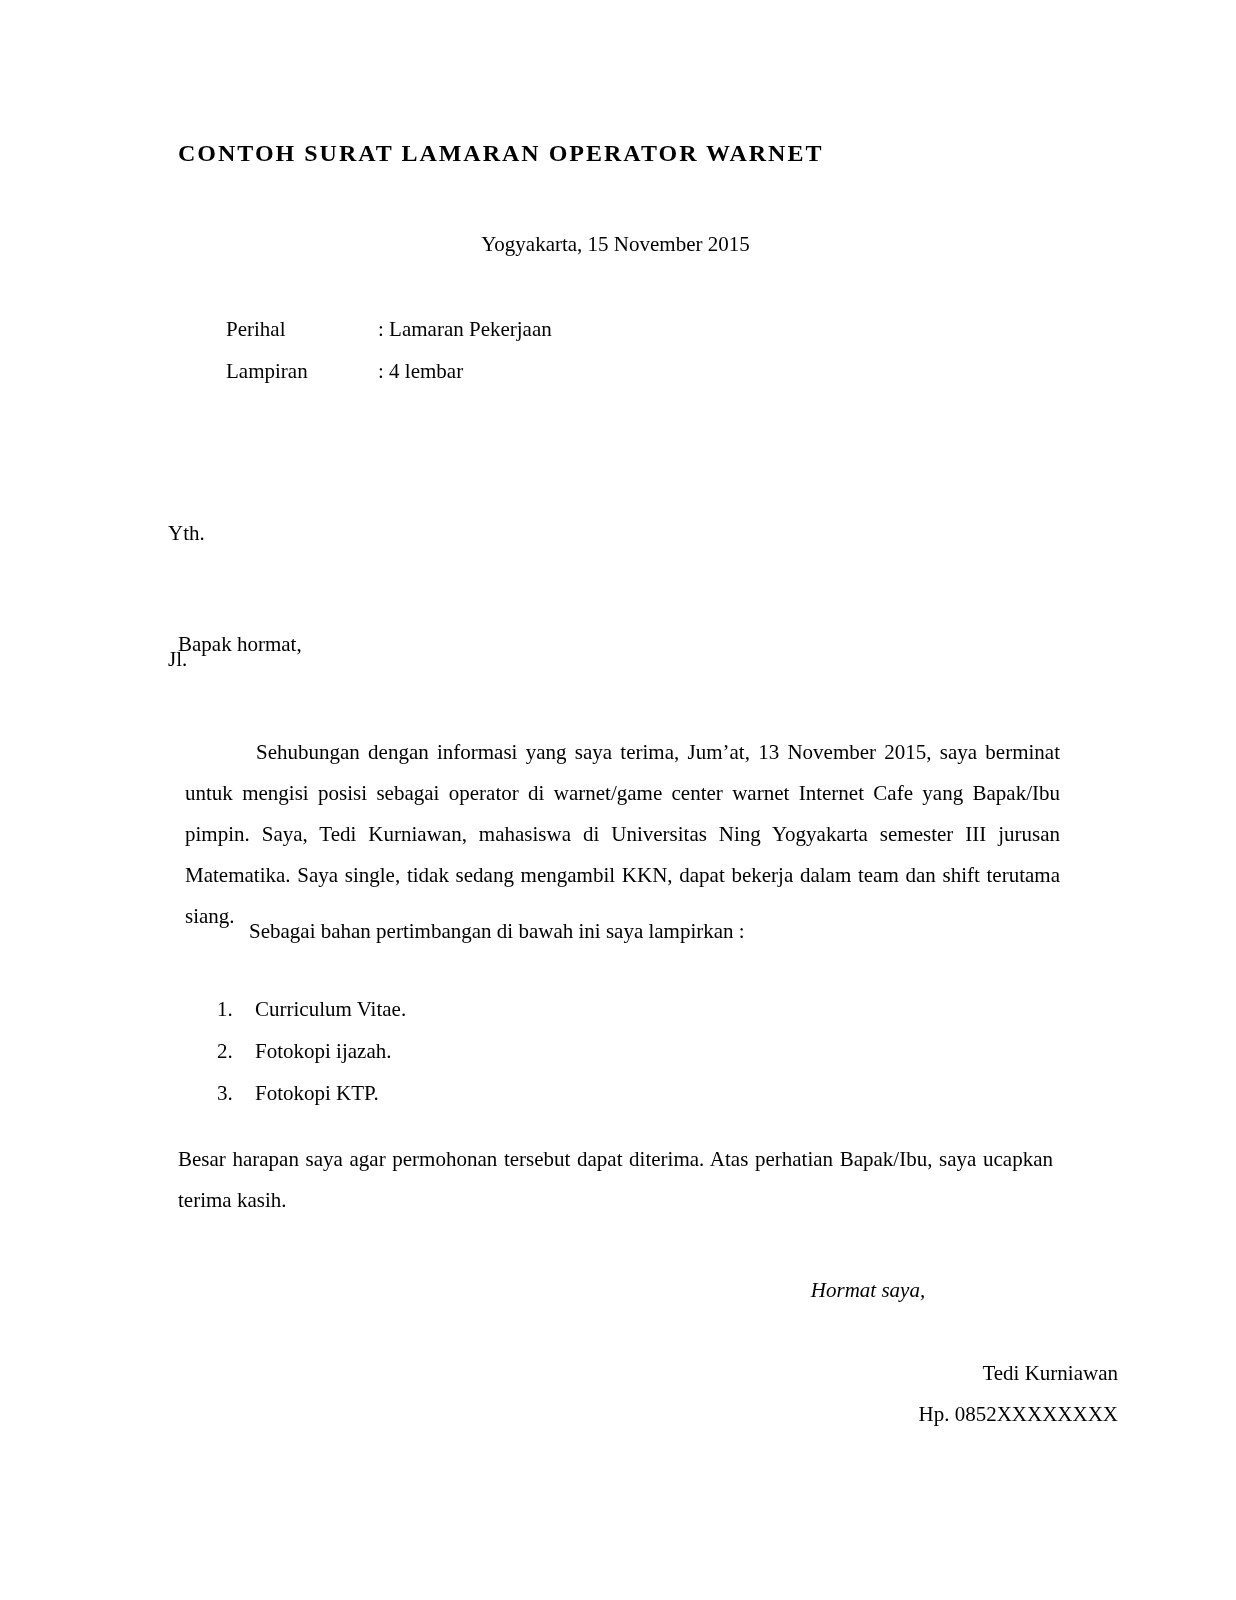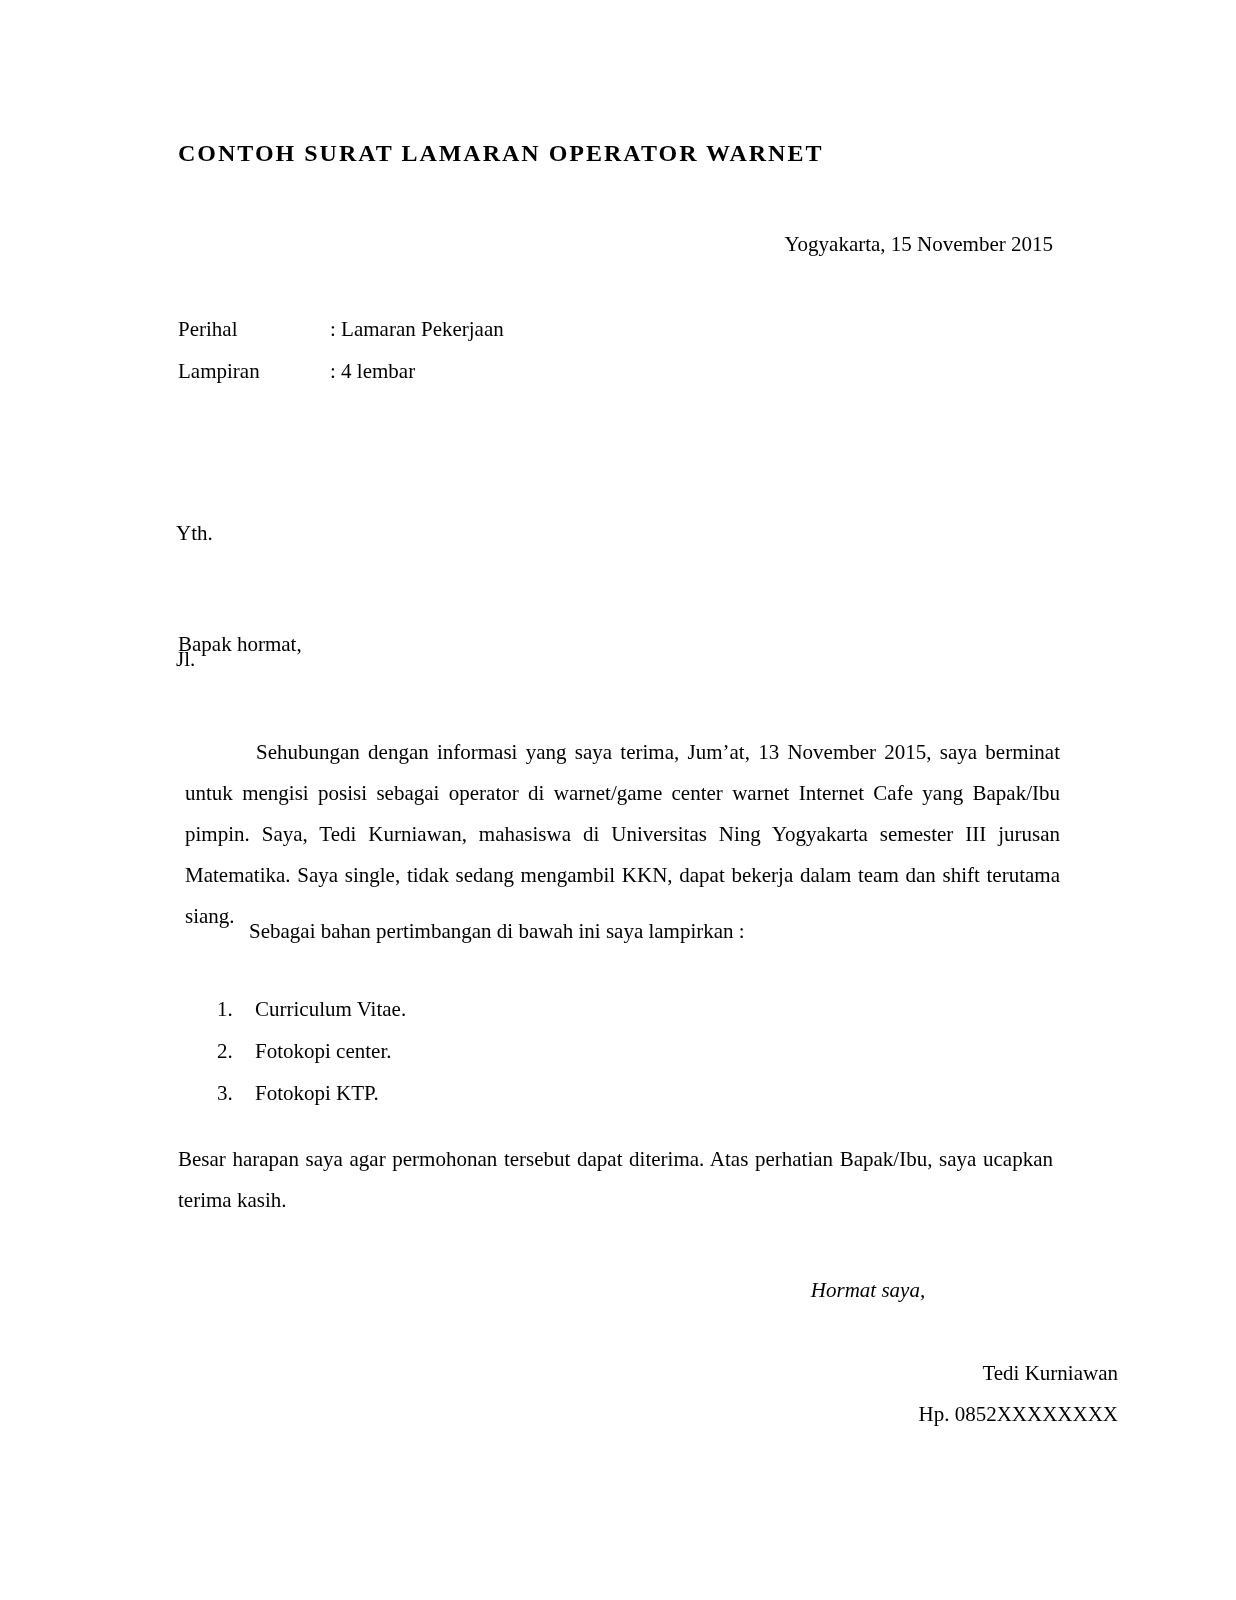--- a/index.html
+++ b/index.html
@@ -25,32 +25,32 @@
     font-size: 24px;
     font-weight: bold;
     letter-spacing: 2px;
     line-height: 30px;
     white-space: nowrap;
   }
   .dateline {
     left: 178px;
     right: 183px;
     top: 223px;
-    text-align: right;
+    text-align: center;
     line-height: 42px;
   }
   .meta {
     left: 178px;
     top: 308px;
     line-height: 42px;
   }
-  .meta-row { display: flex; }
+  .meta-row { display: flex; margin-left: 48px; }
   .meta-label { width: 152px; }
   .recipient {
-    left: 176px;
+    left: 168px;
     top: 428px;
     line-height: 42px;
     white-space: pre-wrap;
   }
   .salutation {
     left: 178px;
     top: 623px;
     line-height: 42px;
   }
   .para {
@@ -116,21 +116,21 @@
 
   <div class="abs para para-intro">Sebagai bahan pertimbangan di bawah ini saya lampirkan :</div>
 
   <div class="abs attachments">
     <div class="attachment-row">
       <span class="attachment-num">1.</span>
       <span class="attachment-text">Curriculum Vitae.</span>
     </div>
     <div class="attachment-row">
       <span class="attachment-num">2.</span>
-      <span class="attachment-text">Fotokopi center.</span>
+      <span class="attachment-text">Fotokopi ijazah.</span>
     </div>
     <div class="attachment-row">
       <span class="attachment-num">3.</span>
       <span class="attachment-text">Fotokopi KTP.</span>
     </div>
   </div>
 
   <div class="abs para para-close">Besar harapan saya agar permohonan tersebut dapat diterima. Atas perhatian Bapak/Ibu, saya ucapkan terima kasih.</div>
 
   <div class="abs sig-closing">Hormat saya,</div>

